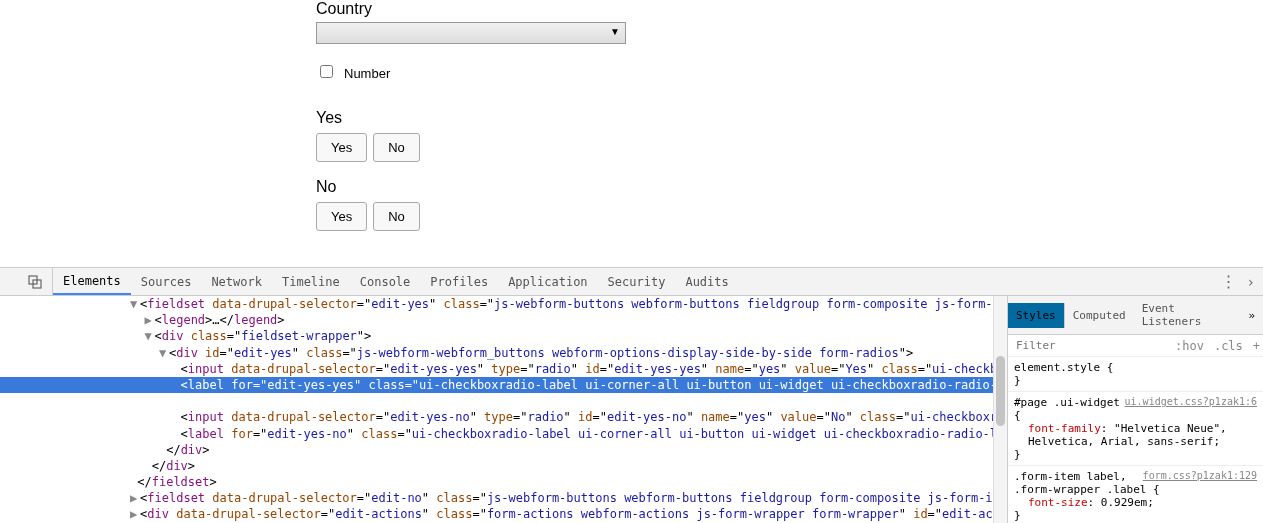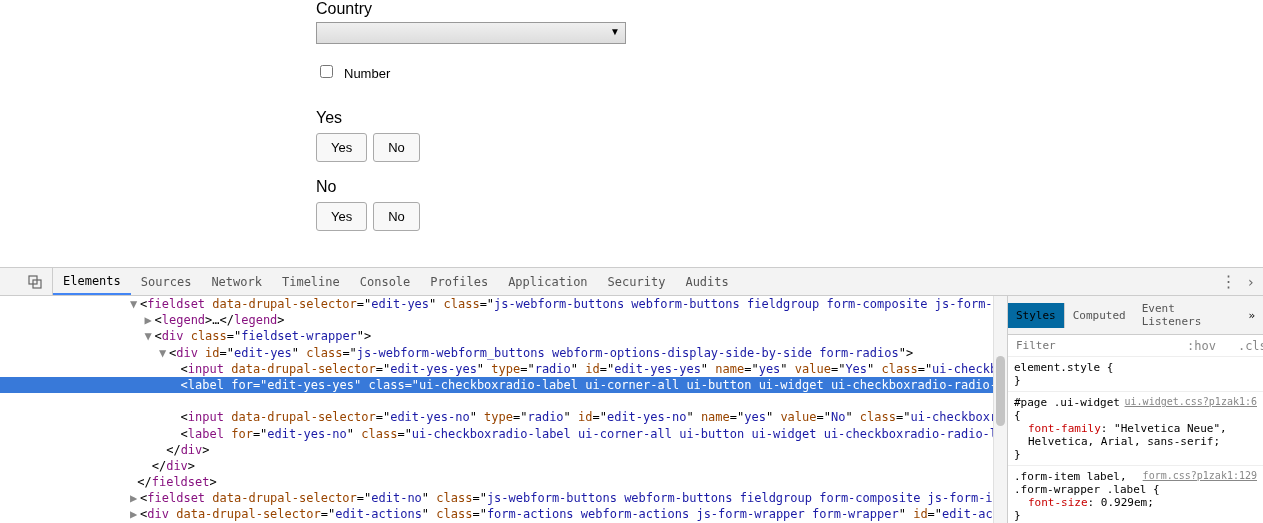--- a/index.html
+++ b/index.html
@@ -20,21 +20,21 @@
 .dt-tab { padding: 0 10px; height: 100%; display: flex; align-items: center; cursor: pointer; }
 .dt-tab.active { border-bottom: 2px solid #4285f4; color: #000; }
 .dt-right { margin-left: auto; display: flex; align-items: center; padding-right: 8px; gap: 10px; }
 .dt-body { display: flex; height: 252px; }
 .elements-pane { flex: 1; overflow: hidden; position: relative; }
 .styles-pane { width: 256px; border-left: 1px solid #ccc; display: flex; flex-direction: column; font-size: 11px; }
 .styles-tabs { display: flex; border-bottom: 1px solid #ccc; background: #f3f3f3; align-items: center; }
 .styles-tab { padding: 6px 8px; cursor: pointer; color: #555; }
 .styles-tab.active { background: #0369a1; border-right: 1px solid #ccc; color: #000; }
 .styles-tab-more { margin-left: auto; padding: 0 8px; }
-.filter-row { display: flex; align-items: center; border-bottom: 1px solid #eee; padding: 3px 6px; gap: 22px; font-family: Menlo, Consolas, monospace; }
+.filter-row { display: flex; align-items: center; border-bottom: 1px solid #eee; padding: 3px 6px; gap: 10px; font-family: Menlo, Consolas, monospace; }
 .filter-row input { border: none; outline: none; flex: 1; font-size: 11px; font-family: inherit; }
 .filter-tag { color: #888; font-size: 12px; cursor: pointer; }
 .rule-block { padding: 4px 6px; border-bottom: 1px solid #eee; }
 .rule-selector { color: #000; }
 .rule-src { float: right; color: #888; text-decoration: underline; font-size: 10px; }
 .rule-prop { padding-left: 14px; }
 .prop-name { color: #c80000; }
 .prop-val { color: #000; }
 .elements-pane pre { margin: 0; font-family: inherit; line-height: 1.35; white-space: pre; }
 .tag { color: #881280; }

